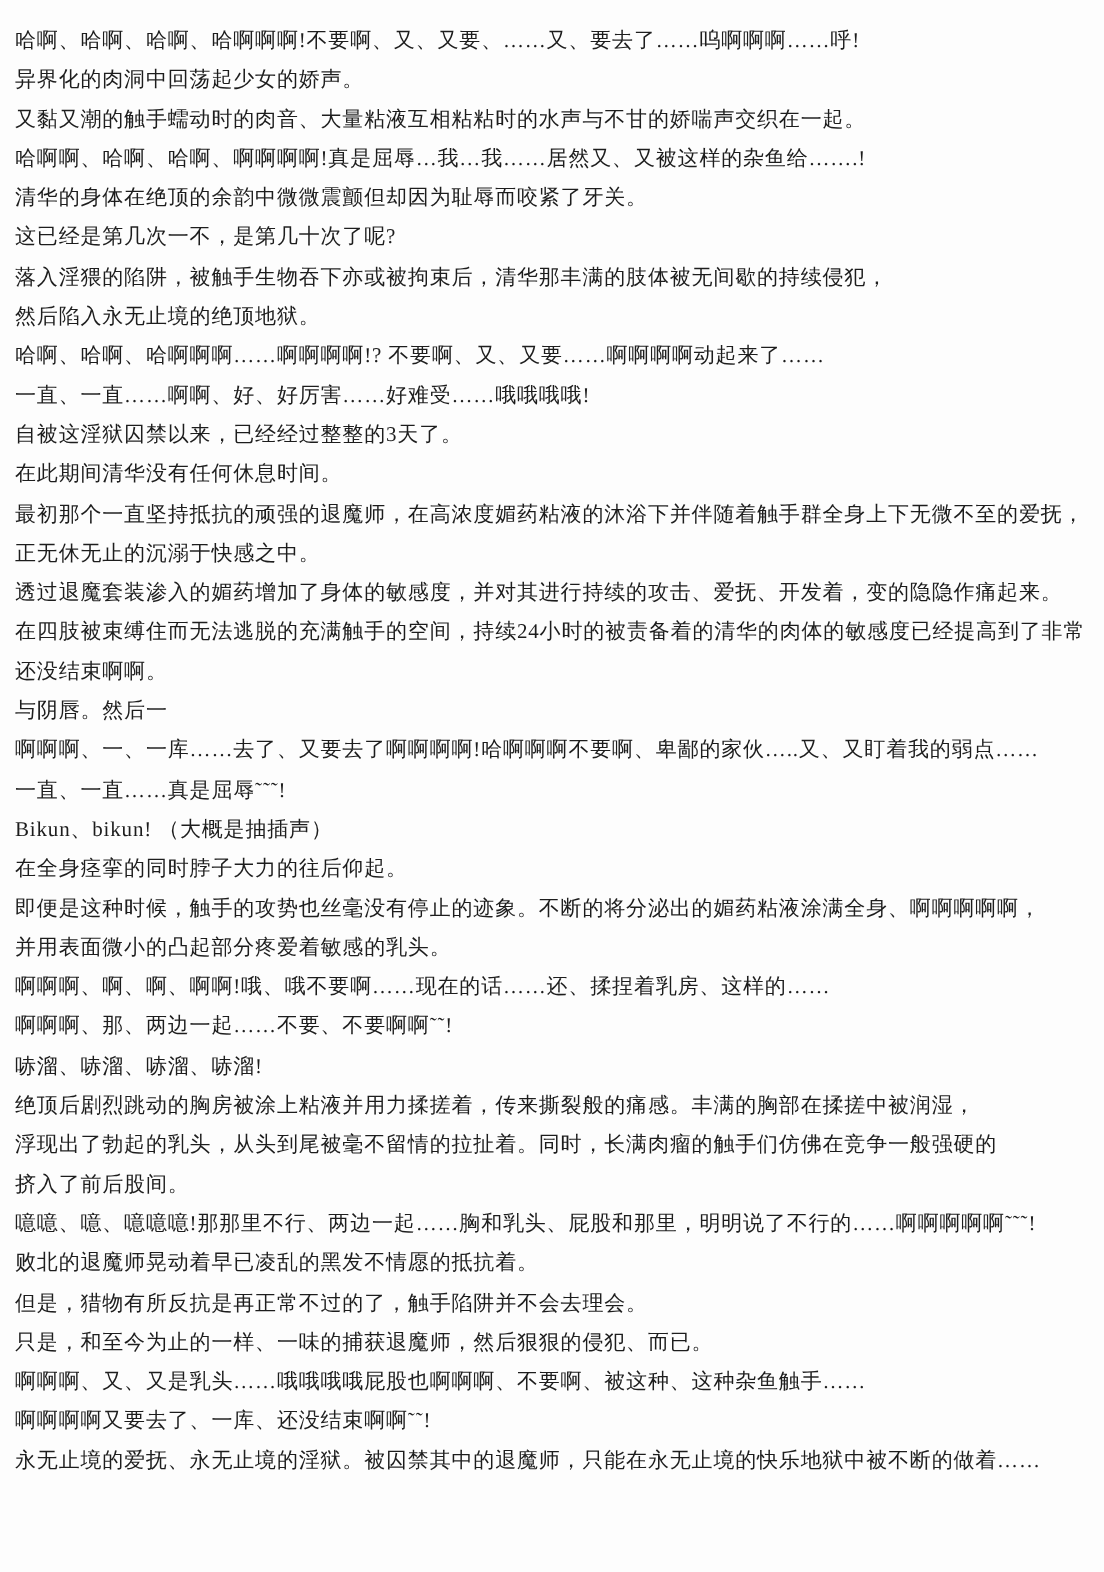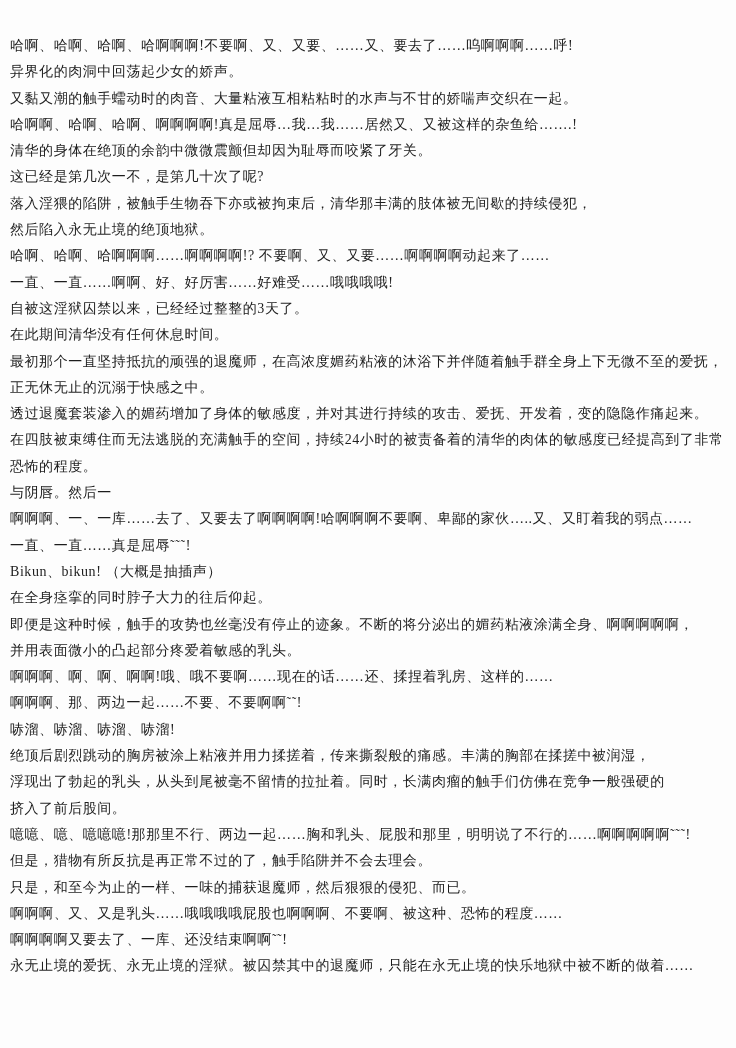--- a/index.html
+++ b/index.html
@@ -9,21 +9,21 @@
   body {
     width: 736px;
     height: 1048px;
     background: #fdfdfd;
     overflow: hidden;
   }
   .page {
     box-sizing: border-box;
     width: 736px;
     height: 1048px;
-    padding: 33px 8px 0 10px;
+    padding: 15px 8px 0 10px;
     background: #fdfdfd;
   }
   .line {
     margin: 0;
     font-family: "Liberation Serif", "DejaVu Serif", serif;
     font-size: 14px;
     line-height: 26.3px;
     letter-spacing: 0.55px;
     color: #1d1d1d;
     white-space: nowrap;
@@ -43,33 +43,34 @@
   <p class="line">落入淫猥的陷阱，被触手生物吞下亦或被拘束后，清华那丰满的肢体被无间歇的持续侵犯，</p>
   <p class="line">然后陷入永无止境的绝顶地狱。</p>
   <p class="line">哈啊、哈啊、哈啊啊啊……啊啊啊啊!? 不要啊、又、又要……啊啊啊啊动起来了……</p>
   <p class="line">一直、一直……啊啊、好、好厉害……好难受……哦哦哦哦!</p>
   <p class="line">自被这淫狱囚禁以来，已经经过整整的3天了。</p>
   <p class="line">在此期间清华没有任何休息时间。</p>
   <p class="line">最初那个一直坚持抵抗的顽强的退魔师，在高浓度媚药粘液的沐浴下并伴随着触手群全身上下无微不至的爱抚，</p>
   <p class="line">正无休无止的沉溺于快感之中。</p>
   <p class="line">透过退魔套装渗入的媚药增加了身体的敏感度，并对其进行持续的攻击、爱抚、开发着，变的隐隐作痛起来。</p>
   <p class="line">在四肢被束缚住而无法逃脱的充满触手的空间，持续24小时的被责备着的清华的肉体的敏感度已经提高到了非常</p>
-  <p class="line">恐怖的程度。</p>
+  <p class="line">还没结束啊啊。</p>
   <p class="line">与阴唇。然后一</p>
   <p class="line">啊啊啊、一、一库……去了、又要去了啊啊啊啊!哈啊啊啊不要啊、卑鄙的家伙…..又、又盯着我的弱点……</p>
   <p class="line">一直、一直……真是屈辱˜˜˜!</p>
   <p class="line">Bikun、bikun!  （大概是抽插声）</p>
   <p class="line">在全身痉挛的同时脖子大力的往后仰起。</p>
   <p class="line">即便是这种时候，触手的攻势也丝毫没有停止的迹象。不断的将分泌出的媚药粘液涂满全身、啊啊啊啊啊，</p>
   <p class="line">并用表面微小的凸起部分疼爱着敏感的乳头。</p>
   <p class="line">啊啊啊、啊、啊、啊啊!哦、哦不要啊……现在的话……还、揉捏着乳房、这样的……</p>
   <p class="line">啊啊啊、那、两边一起……不要、不要啊啊˜˜!</p>
   <p class="line">哧溜、哧溜、哧溜、哧溜!</p>
   <p class="line">绝顶后剧烈跳动的胸房被涂上粘液并用力揉搓着，传来撕裂般的痛感。丰满的胸部在揉搓中被润湿，</p>
   <p class="line">浮现出了勃起的乳头，从头到尾被毫不留情的拉扯着。同时，长满肉瘤的触手们仿佛在竞争一般强硬的</p>
   <p class="line">挤入了前后股间。</p>
   <p class="line">噫噫、噫、噫噫噫!那那里不行、两边一起……胸和乳头、屁股和那里，明明说了不行的……啊啊啊啊啊˜˜˜!</p>
+  <p class="line">败北的退魔师晃动着早已凌乱的黑发不情愿的抵抗着。</p>
   <p class="line">但是，猎物有所反抗是再正常不过的了，触手陷阱并不会去理会。</p>
   <p class="line">只是，和至今为止的一样、一味的捕获退魔师，然后狠狠的侵犯、而已。</p>
-  <p class="line">啊啊啊、又、又是乳头……哦哦哦哦屁股也啊啊啊、不要啊、被这种、恐怖的程度……</p>
+  <p class="line">啊啊啊、又、又是乳头……哦哦哦哦屁股也啊啊啊、不要啊、被这种、这种杂鱼触手……</p>
   <p class="line">啊啊啊啊又要去了、一库、还没结束啊啊˜˜!</p>
   <p class="line">永无止境的爱抚、永无止境的淫狱。被囚禁其中的退魔师，只能在永无止境的快乐地狱中被不断的做着……</p>
 </div>
 
 </body></html>

